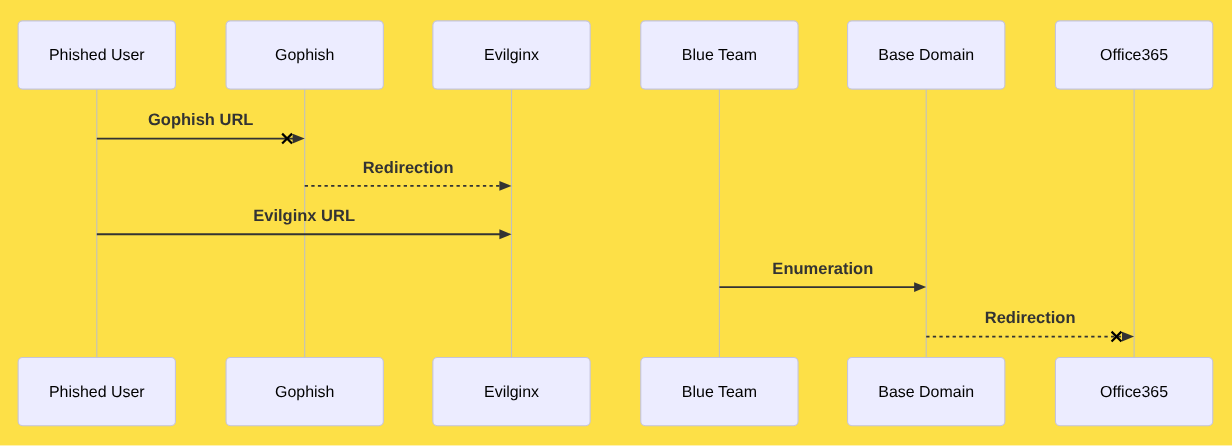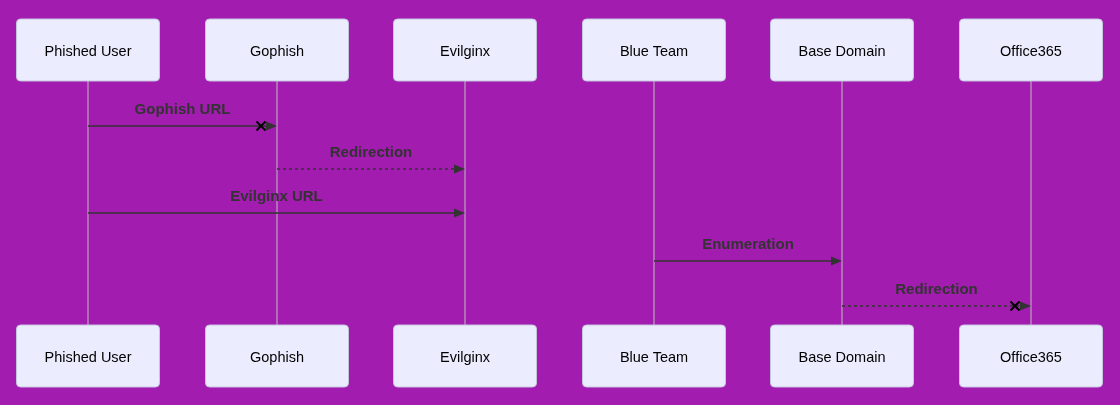--- a/index.html
+++ b/index.html
@@ -5,21 +5,21 @@
   html, body {
     margin: 0;
     padding: 0;
     background: #ffffff;
     font-family: "Liberation Sans", sans-serif;
   }
   .stage {
     width: 1120px;
     height: 405px;
     position: relative;
-    background: #a21caf;
+    background: #fde047;
     overflow: hidden;
   }
   svg { display: block; }
   svg text {
     font-family: "Liberation Sans", sans-serif;
   }
   .actor-label-text {
     font-size: 14.5px;
     font-weight: 400;
   }

